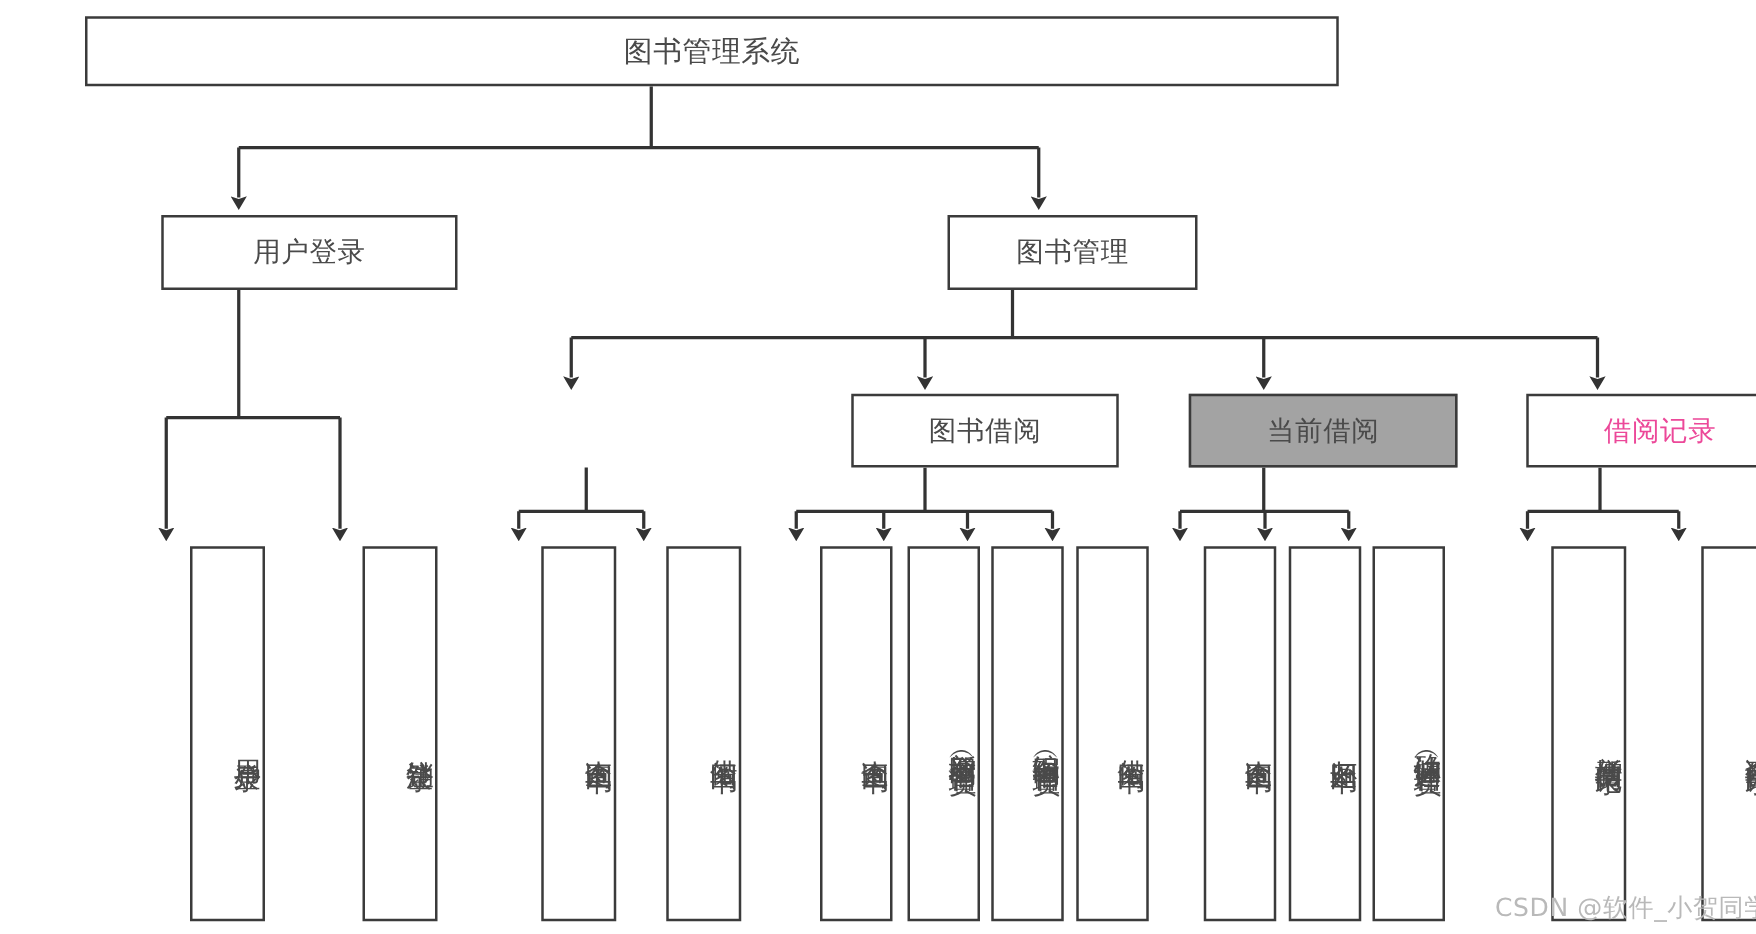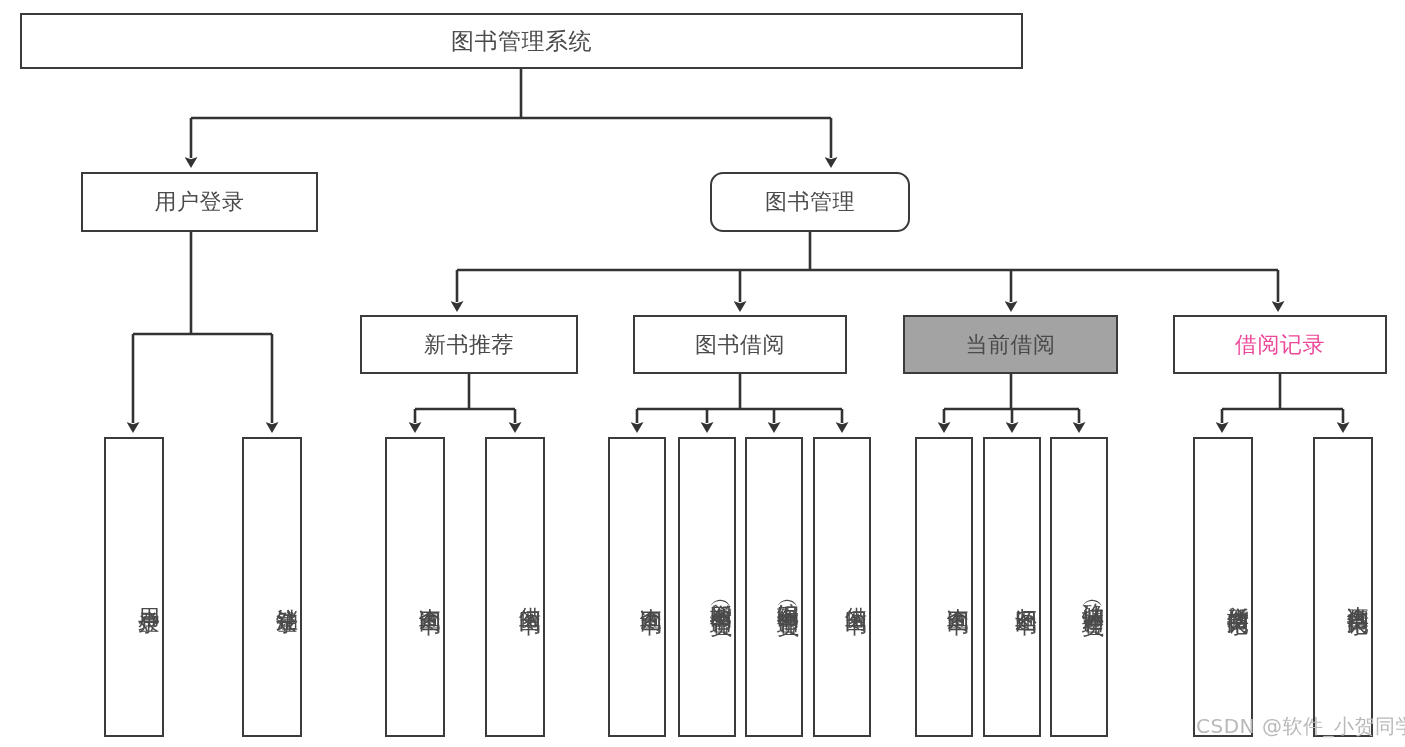--- a/index.html
+++ b/index.html
@@ -27,20 +27,21 @@
   .node {
     position: absolute;
     box-sizing: border-box;
     border: 2.5px solid #3b3b3b;
     background: #ffffff;
     display: flex;
     align-items: center;
     justify-content: center;
     color: #4a4a4a;
     text-align: center;
+    margin-left: 48px;
   }
   .node-h {
     font-size: 22px;
     letter-spacing: 0.5px;
   }
   .node-root {
     font-size: 23px;
   }
   .node-v {
     writing-mode: vertical-rl;
@@ -124,27 +125,24 @@
     </g>
   </svg>
 
   <div class="node node-h node-root" id="node-root" style="left: 20px; top: 13px; width: 1003px; height: 56px; border-color: rgb(59, 59, 59); background: rgb(255, 255, 255); color: rgb(74, 74, 74);">
     <span>图书管理系统</span>
   </div>
 
   <div class="node node-h" id="node-l1-0" style="left: 81px; top: 172px; width: 237px; height: 60px; border-color: rgb(59, 59, 59); background: rgb(255, 255, 255); color: rgb(74, 74, 74);">
     <span>用户登录</span>
   </div>
-  <div class="node node-h" id="node-l1-1" style="left: 710px; top: 172px; width: 200px; height: 60px; border-color: rgb(59, 59, 59); background: rgb(255, 255, 255); color: rgb(74, 74, 74); border-radius: 13px;">
+  <div class="node node-h" id="node-l1-1" style="left: 710px; top: 172px; width: 200px; height: 60px; border-color: rgb(59, 59, 59); background: rgb(255, 255, 255); color: rgb(74, 74, 74);">
     <span>图书管理</span>
   </div>
 
-  <div class="node node-h" id="node-l2-0" style="left: 360px; top: 315px; width: 218px; height: 59px; border-color: rgb(59, 59, 59); background: rgb(255, 255, 255); color: rgb(74, 74, 74);">
-    <span>新书推荐</span>
-  </div>
   <div class="node node-h" id="node-l2-1" style="left: 633px; top: 315px; width: 214px; height: 59px; border-color: rgb(59, 59, 59); background: rgb(255, 255, 255); color: rgb(74, 74, 74);">
     <span>图书借阅</span>
   </div>
   <div class="node node-h" id="node-l2-2" style="left: 903px; top: 315px; width: 215px; height: 59px; border-color: rgb(59, 59, 59); background: #a3a3a3; color: rgb(74, 74, 74);">
     <span>当前借阅</span>
   </div>
   <div class="node node-h" id="node-l2-3" style="left: 1173px; top: 315px; width: 214px; height: 59px; border-color: rgb(59, 59, 59); background: rgb(255, 255, 255); color: #ec4899;">
     <span>借阅记录</span>
   </div>
 

